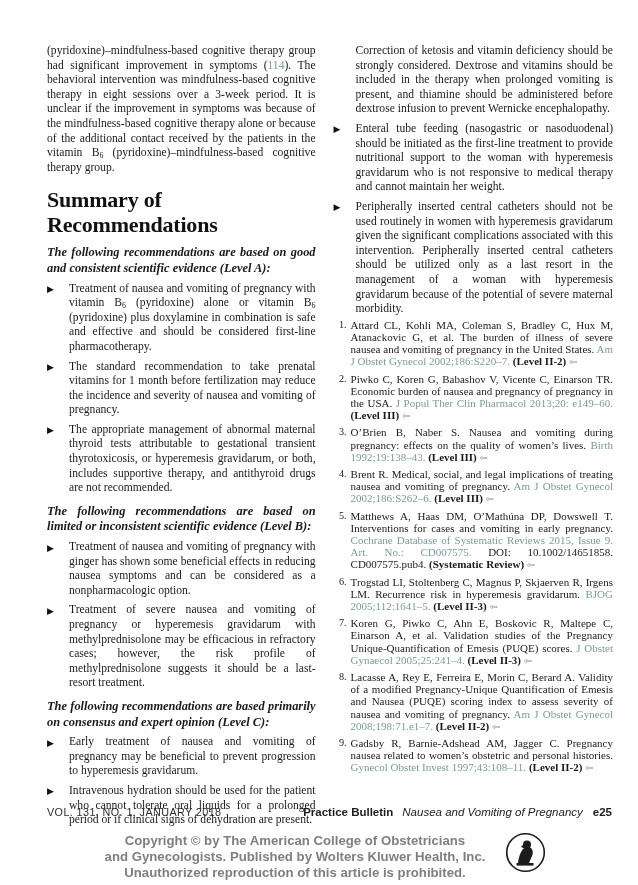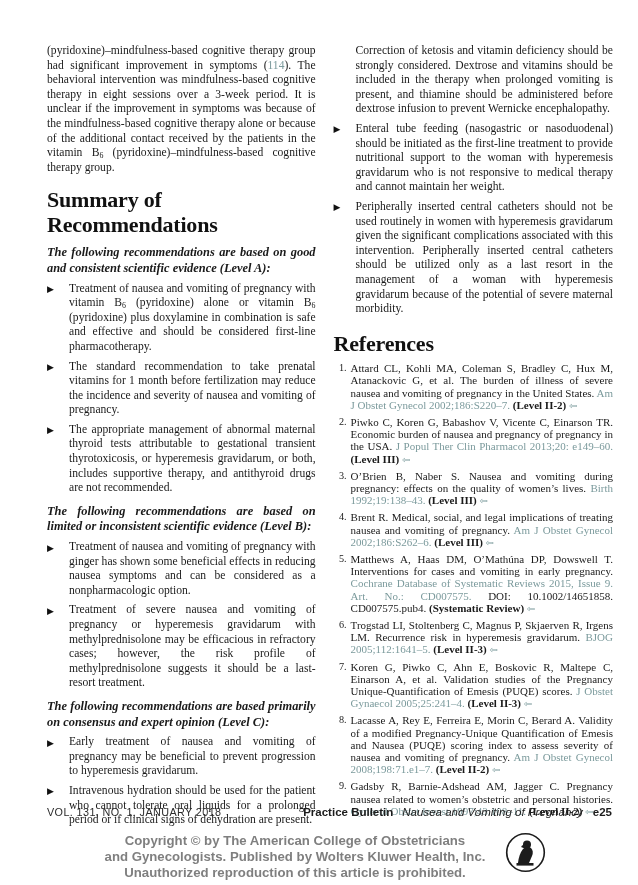--- a/index.html
+++ b/index.html
@@ -116,21 +116,20 @@
 
     <div class="bullet-item">
       <span class="bullet-marker">▶</span>
       <div class="bullet-body body-text"><span>Enteral tube feeding (nasogastric or nasoduodenal) should be initiated as the first-line treatment to provide nutritional support to the woman with hyperemesis gravidarum who is not responsive to medical therapy and cannot maintain her weight.</span></div>
     </div>
     <div class="bullet-item">
       <span class="bullet-marker">▶</span>
       <div class="bullet-body body-text"><span>Peripherally inserted central catheters should not be used routinely in women with hyperemesis gravidarum given the significant complications associated with this intervention. Peripherally inserted central catheters should be utilized only as a last resort in the management of a woman with hyperemesis gravidarum because of the potential of severe maternal morbidity.</span></div>
     </div>
 
-    <h1 class="section-heading refs-heading">References</h1>
 
     <div class="ref-list">
       <div class="ref-row">
         <span class="ref-num">1.</span>
         <div class="ref-text"><span>Attard CL, Kohli MA, Coleman S, Bradley C, Hux M, Atanackovic G, et al. The burden of illness of severe nausea and vomiting of pregnancy in the United States. </span><span class="cite">Am J Obstet Gynecol 2002;186:S220–7.</span><span> </span><span class="lvl">(Level II-2)</span><span> </span><span class="arw">⇦</span></div>
       </div>
       <div class="ref-row">
         <span class="ref-num">2.</span>
         <div class="ref-text"><span>Piwko C, Koren G, Babashov V, Vicente C, Einarson TR. Economic burden of nausea and pregnancy of pregnancy in the USA. </span><span class="cite">J Popul Ther Clin Pharmacol 2013;20: e149–60.</span><span> </span><span class="lvl">(Level III)</span><span> </span><span class="arw">⇦</span></div>
       </div>

